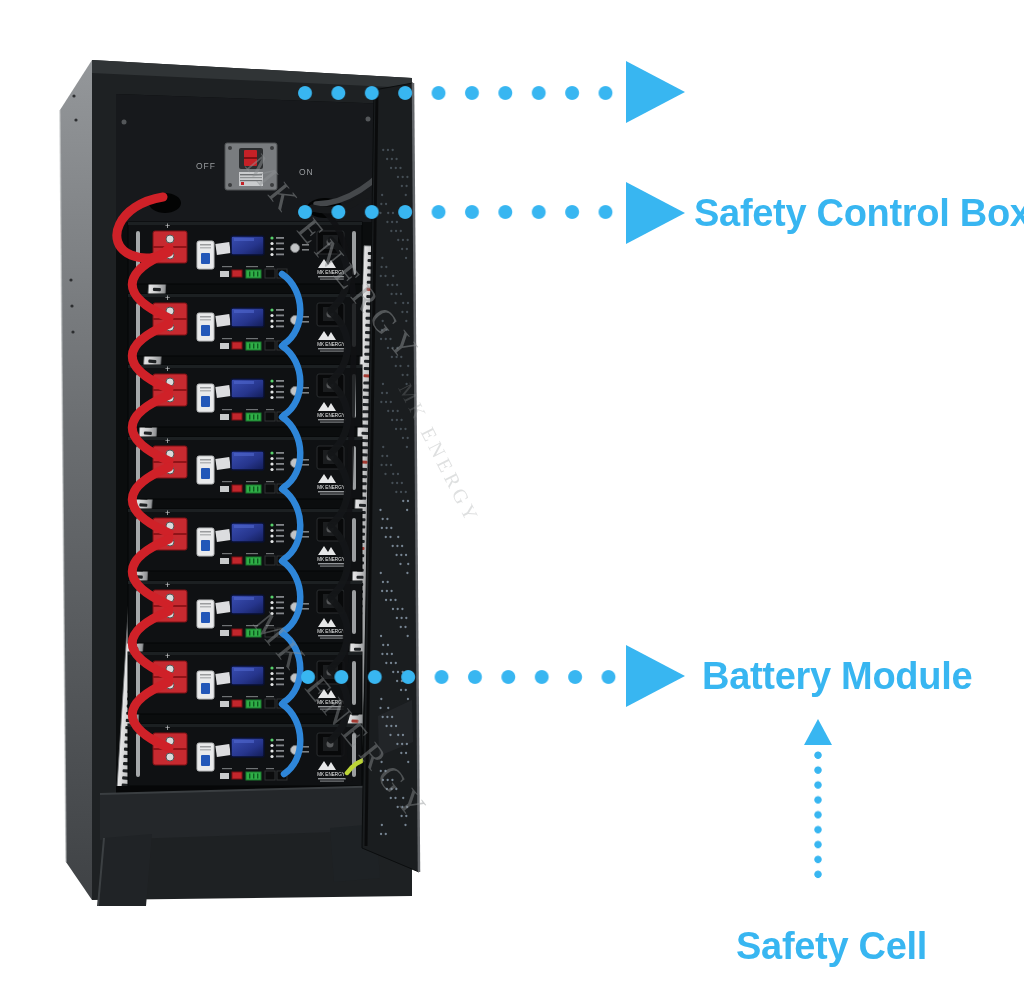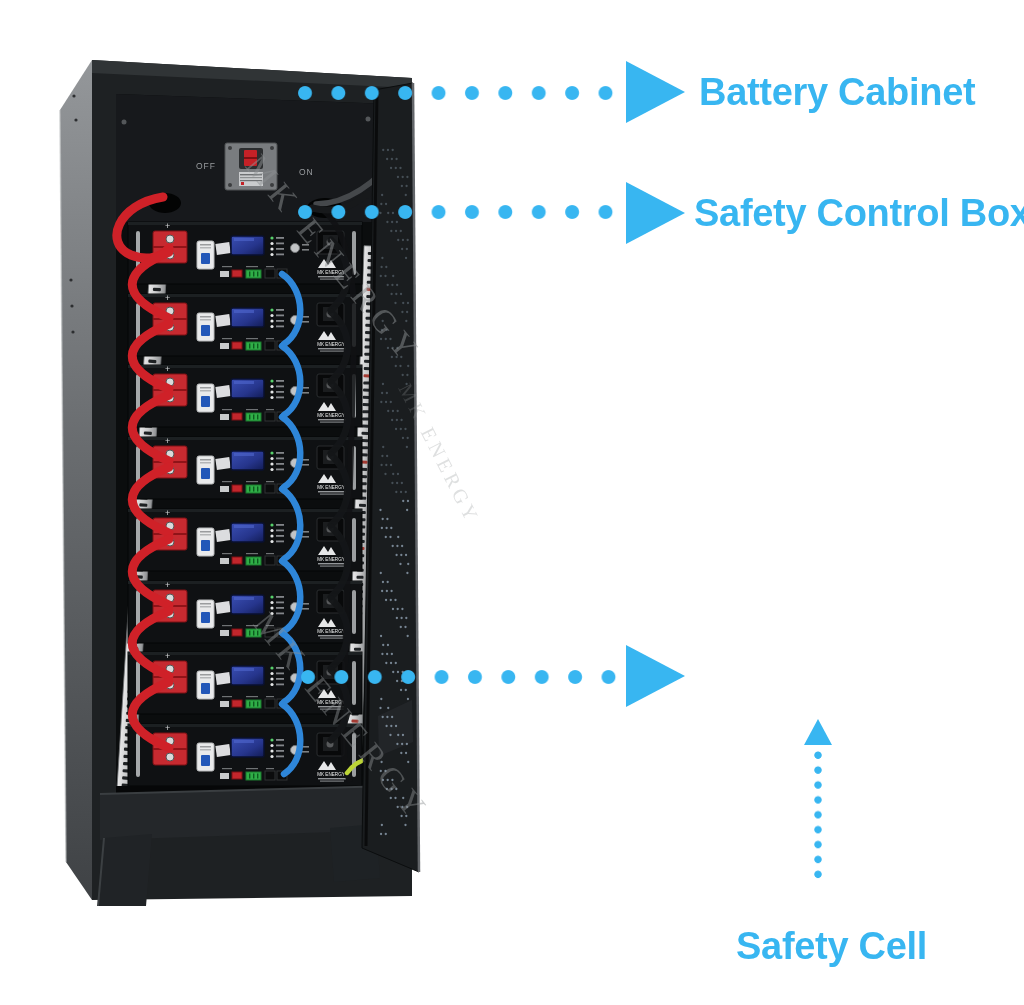--- a/index.html
+++ b/index.html
@@ -891,25 +891,25 @@
 
     <g font-family="Liberation Serif, serif" fill="#8d9193">
       <text transform="translate(244,166) rotate(51)" font-size="33" letter-spacing="7" opacity="0.5">MK ENERGY</text>
       <text transform="translate(252,624) rotate(51)" font-size="33" letter-spacing="7" opacity="0.45">MK ENERGY</text>
       <text transform="translate(398,388) rotate(63)" font-size="20" letter-spacing="4" opacity="0.28">MK ENERGY</text>
     </g>
   </svg>
 
   <div class="dots" id="dots-cabinet"></div>
   <div class="tri" id="tri-cabinet"></div>
-  <div class="lbl" id="lbl-cabinet">Battery Cabinet</div>
 
   <div class="dots" id="dots-safety"></div>
   <div class="tri" id="tri-safety"></div>
   <div class="lbl" id="lbl-safety">Safety Control Box</div>
 
   <div class="dots" id="dots-module"></div>
   <div class="tri" id="tri-module"></div>
+  <div class="lbl" id="lbl-module">Battery Module</div>
 
   <div class="triup" id="tri-cell"></div>
   <div class="vdots" id="dots-cell"></div>
   <div class="lbl" id="lbl-cell">Safety Cell</div>
 </div>
 
 </body></html>

